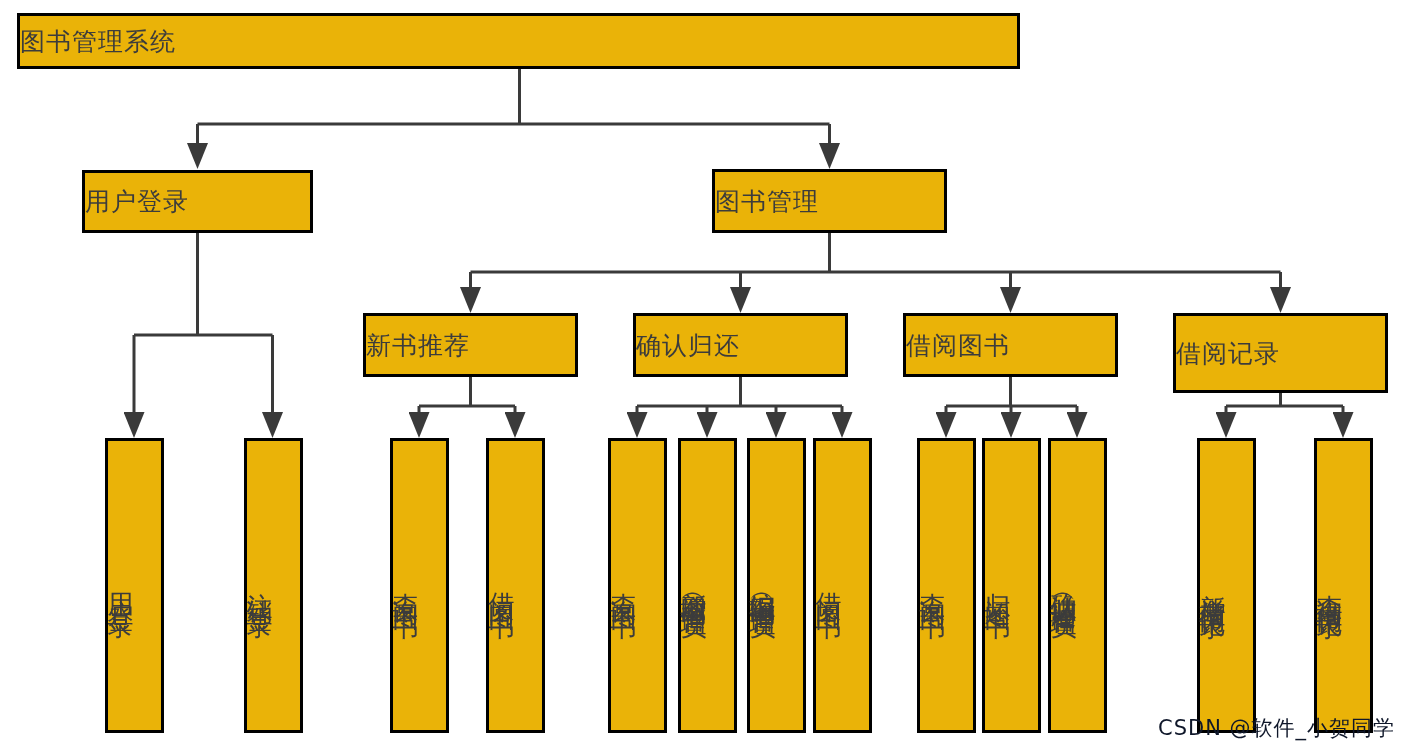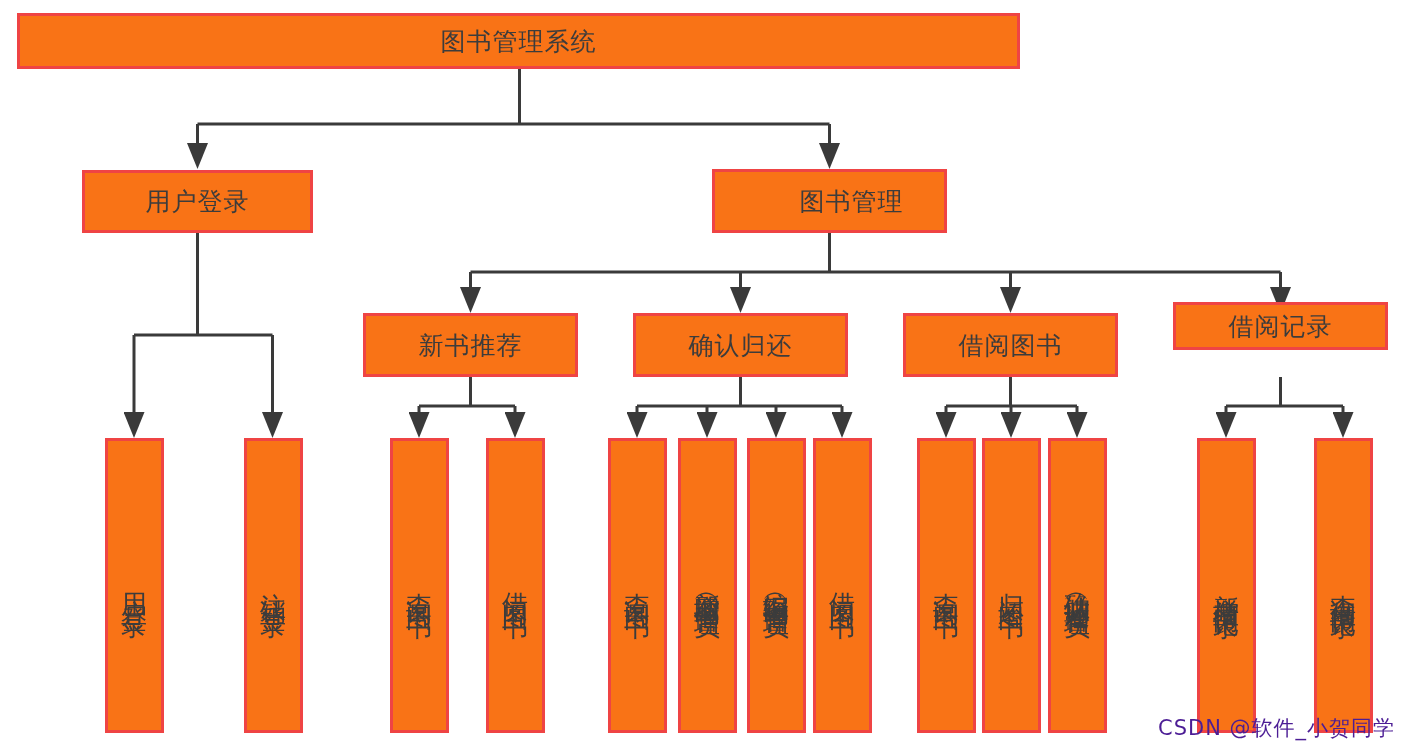--- a/index.html
+++ b/index.html
@@ -13,45 +13,44 @@
     overflow: hidden;
   }
   svg.connectors {
     position: absolute;
     left: 0; top: 0;
     width: 1405px; height: 747px;
   }
   .node {
     position: absolute;
     box-sizing: border-box;
-    border: 3px solid #ef4444;
-    background: #f97316;
+    border: 3px solid #000000;
+    background: #eab308;
     display: flex;
     align-items: center;
-    justify-content: center;
     font-size: 25px;
     letter-spacing: 1px;
     color: #3c3c3c;
   }
   .leaf span {
     writing-mode: vertical-rl;
     text-orientation: mixed;
     font-size: 26px;
     letter-spacing: 7px;
     line-height: 1;
   }
   .leaf.mid span { letter-spacing: 4px; }
   .leaf.long span { letter-spacing: 3px; }
   .watermark {
     position: absolute;
     left: 1158px;
     top: 714px;
     font-size: 21px;
     letter-spacing: 1px;
-    color: #4c1d95;
+    color: #0f172a;
     white-space: nowrap;
     z-index: 5;
   }
 </style>
 </head>
 <body>
 
 <div class="canvas">
 
   <svg class="connectors" viewBox="0 0 1405 747" xmlns="http://www.w3.org/2000/svg" aria-hidden="true">
@@ -93,34 +92,34 @@
     </g>
   </svg>
 
   <div class="node" style="left:17px; top:13px; width:1003px; height:56px;">
     <span>图书管理系统</span>
   </div>
 
   <div class="node" style="left:82px; top:170px; width:231px; height:63px;">
     <span>用户登录</span>
   </div>
-  <div class="node" style="left:712px; top:169px; width:235px; height:64px;padding-left:44px;">
+  <div class="node" style="left:712px; top:169px; width:235px; height:64px;">
     <span>图书管理</span>
   </div>
 
   <div class="node" style="left:363px; top:313px; width:215px; height:64px;">
     <span>新书推荐</span>
   </div>
   <div class="node" style="left:633px; top:313px; width:215px; height:64px;">
     <span>确认归还</span>
   </div>
   <div class="node" style="left:903px; top:313px; width:215px; height:64px;">
     <span>借阅图书</span>
   </div>
-  <div class="node" style="left:1173px; top:302px; width:215px; height:48px;">
+  <div class="node" style="left:1173px; top:313px; width:215px; height:80px;">
     <span>借阅记录</span>
   </div>
 
   <div class="node leaf" style="left:105px; top:438px; width:59px; height:295px;">
     <span>用户登录</span>
   </div>
   <div class="node leaf" style="left:244px; top:438px; width:59px; height:295px;">
     <span>注销登录</span>
   </div>
 

